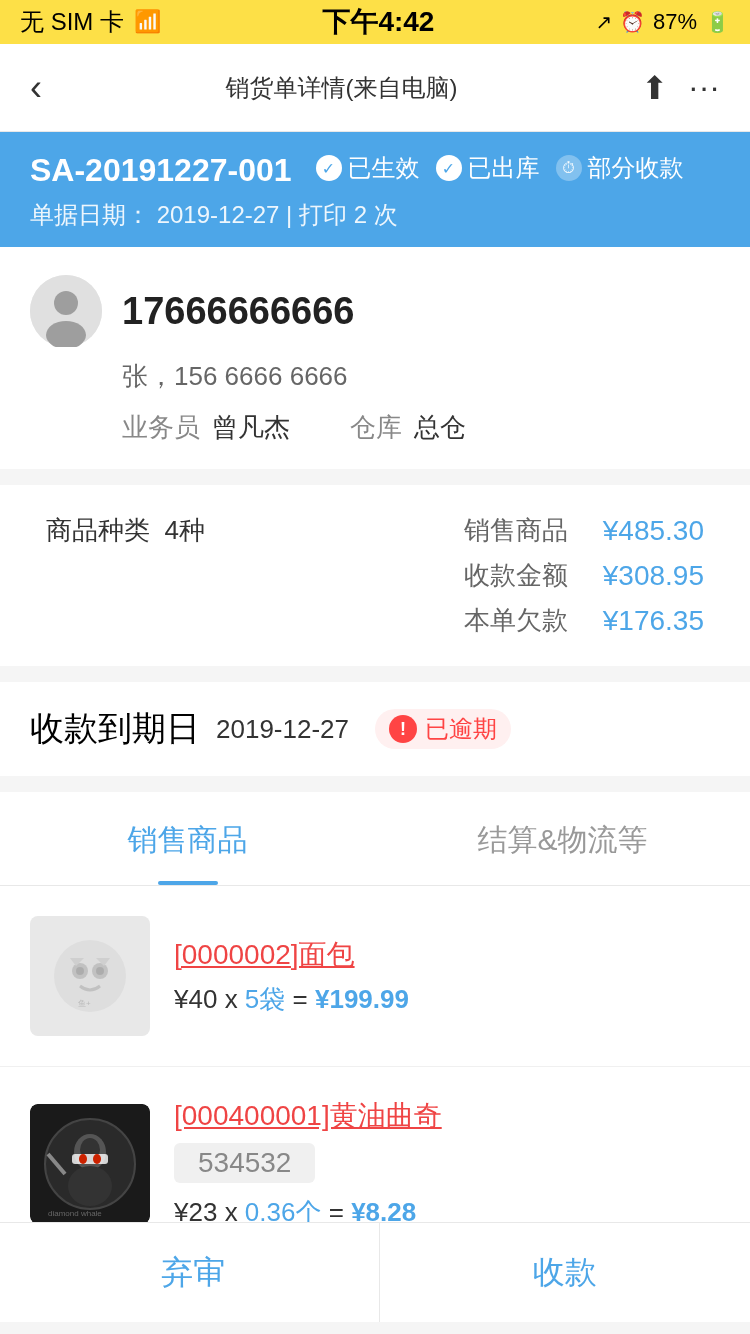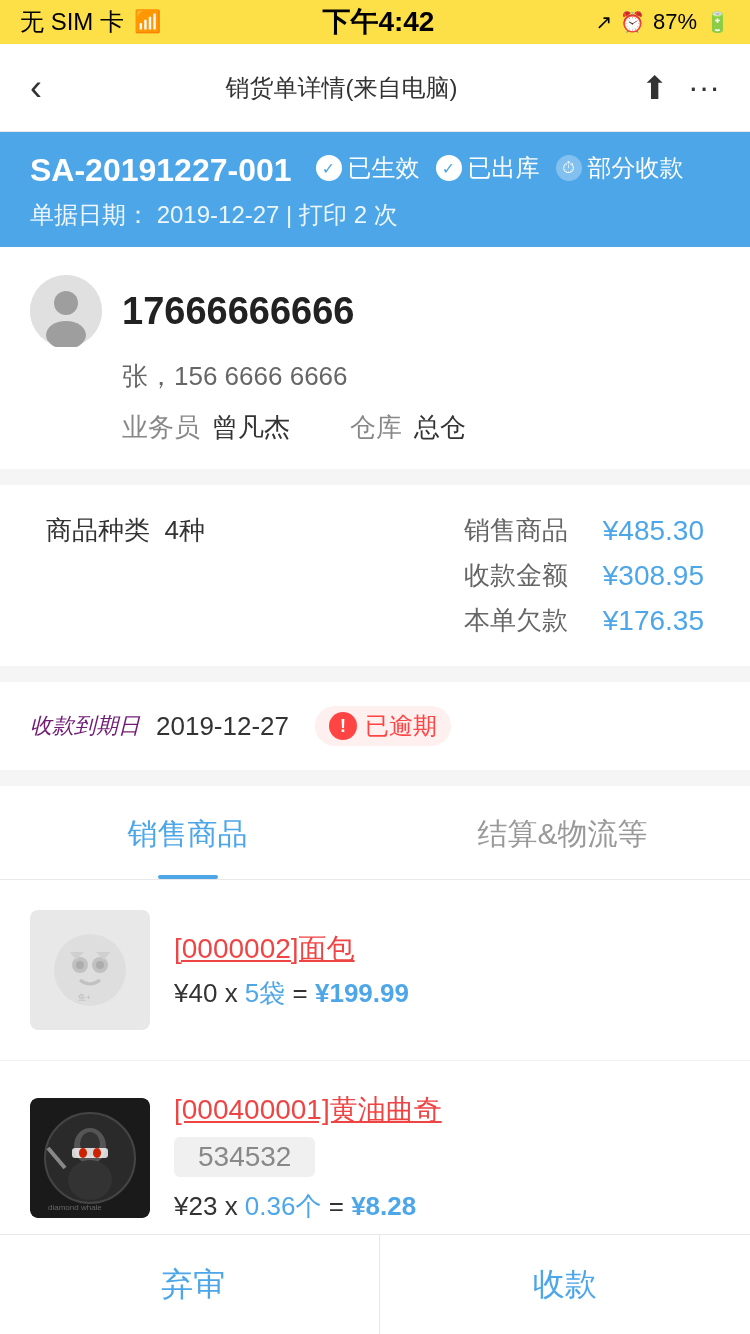--- a/index.html
+++ b/index.html
@@ -165,21 +165,21 @@
 
     
     .due-date-section {
       background: #fff;
       padding: 24px 30px;
       margin-bottom: 16px;
       display: flex;
       align-items: center;
       gap: 16px;
     }
-    .due-label { font-size: 22px; color: #701a75; font-style: italic; }
+    .due-label { font-size: 34px; color: #000000; }
     .due-date { font-size: 26px; color: #333; margin-right: 10px; }
     .overdue-badge {
       display: flex;
       align-items: center;
       gap: 8px;
       background: #fff0f0;
       border-radius: 20px;
       padding: 4px 14px;
     }
     .overdue-icon {
@@ -296,21 +296,21 @@
       display: flex;
       align-items: center;
       justify-content: center;
       position: relative;
       overflow: hidden;
     }
 
     
     .bottom-bar {
       position: fixed;
-      bottom: 0;
+      bottom: 12px;
       left: 0;
       width: 750px;
       height: 100px;
       background: #fff;
       border-top: 1px solid #e8e8e8;
       display: flex;
       align-items: center;
       padding-left: 8px;
     }
     .bottom-btn {

